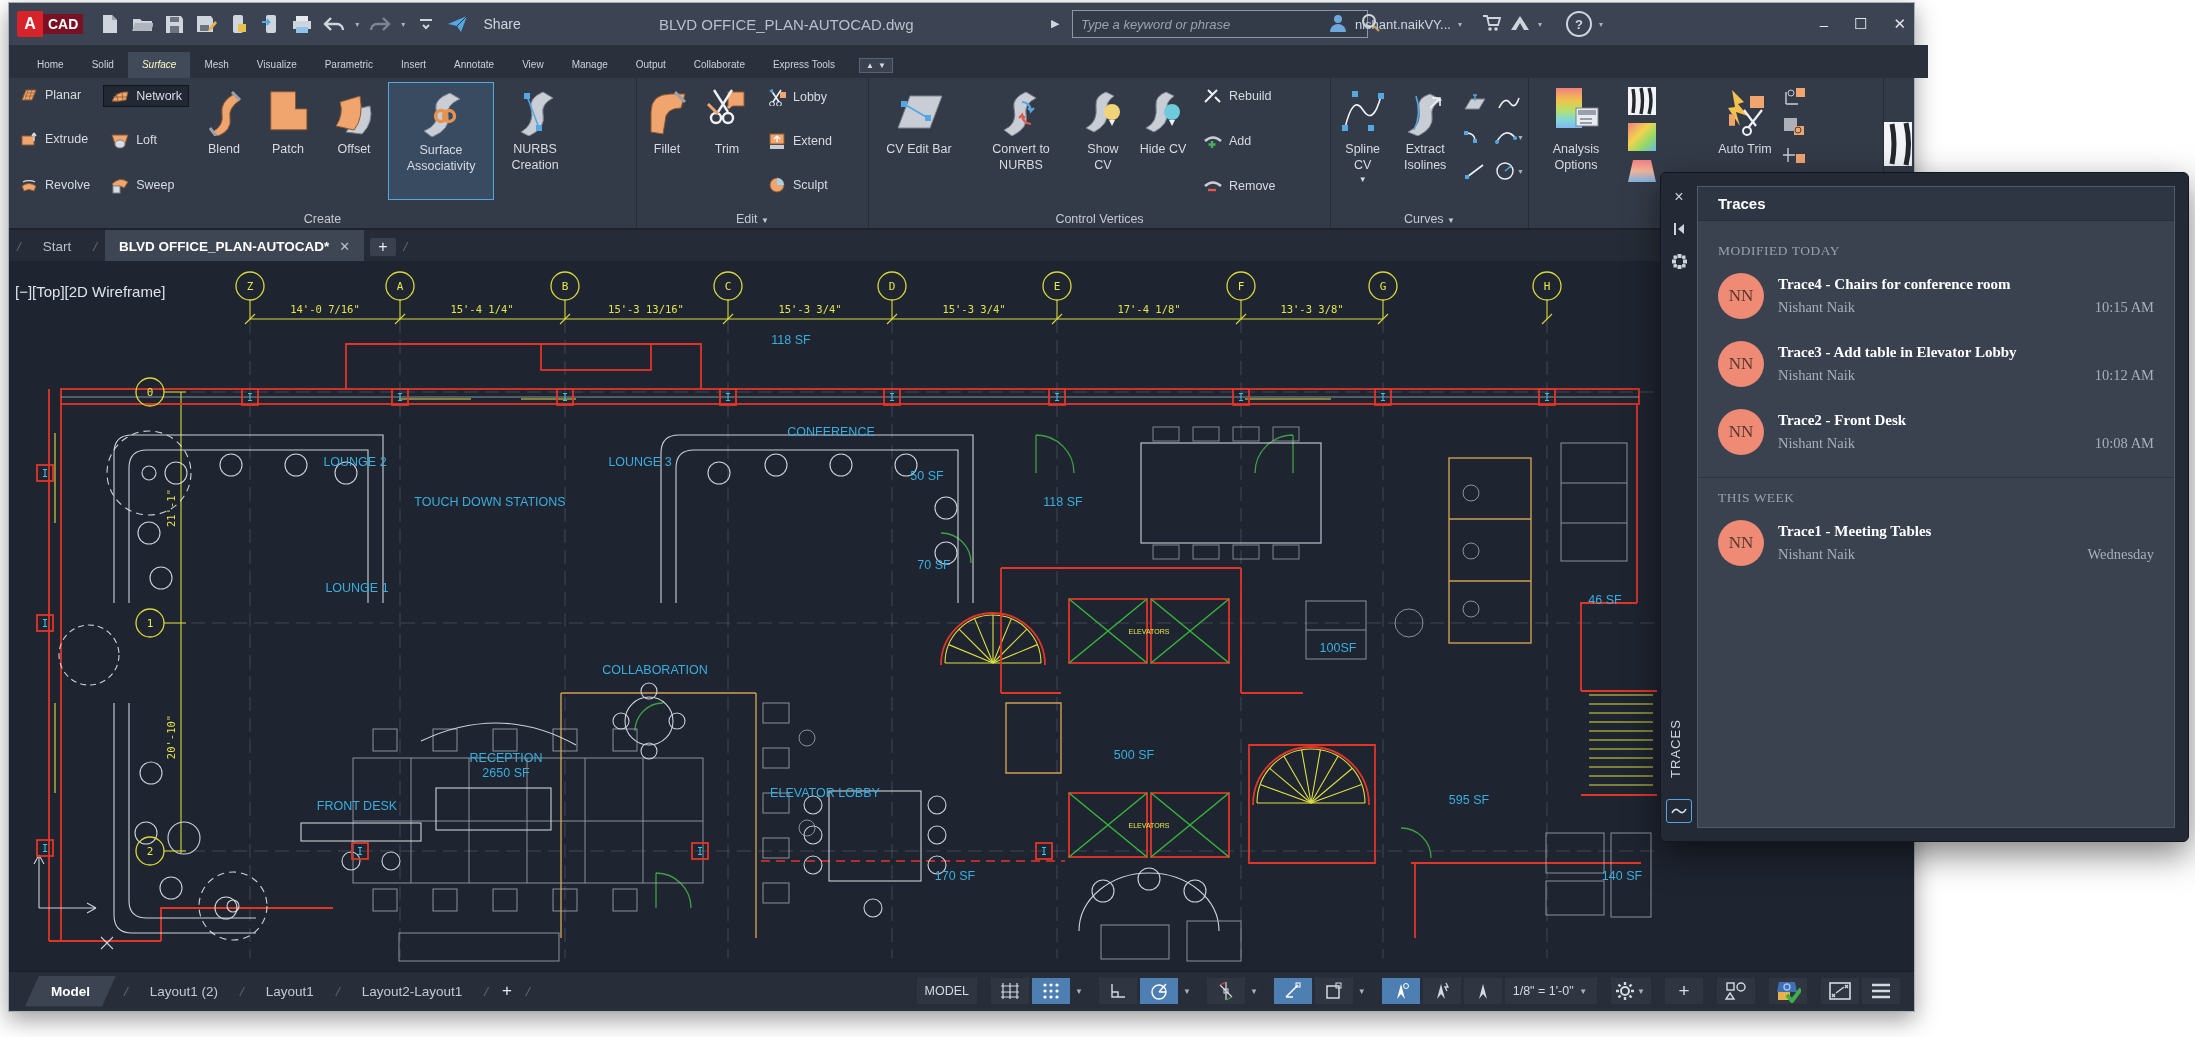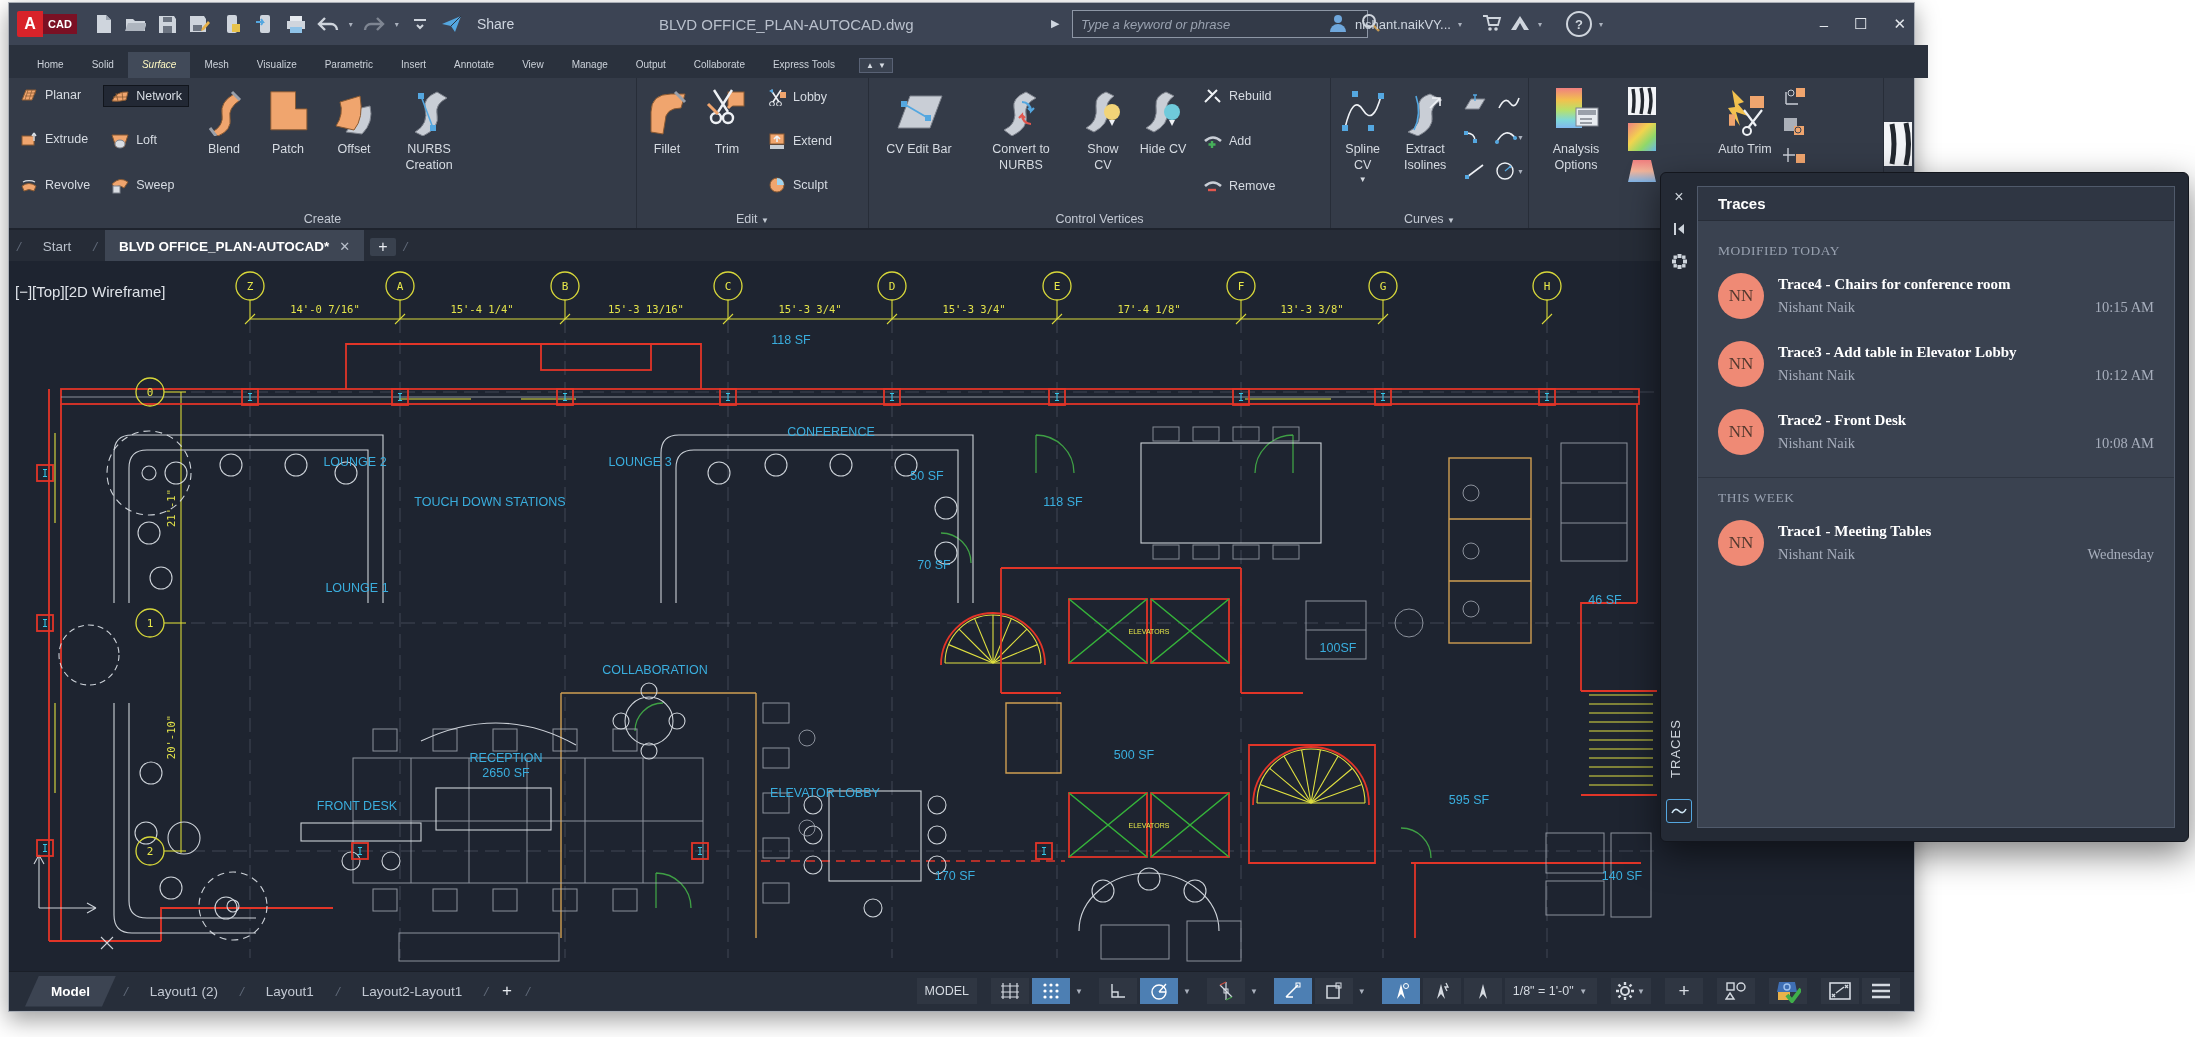--- a/index.html
+++ b/index.html
@@ -5,21 +5,21 @@
   html,body{margin:0;padding:0;background:#ffffff;width:2195px;height:1037px;
     font-family:"Liberation Sans",sans-serif;overflow:hidden;position:relative;}
   
   #appwin{position:absolute;left:8px;top:2px;width:1905px;height:1008px;background:#2c3340;
     border:1px solid #a9aeb6;box-shadow:0 8px 22px rgba(0,0,0,.38);z-index:1;}
   
   #titlebar{position:absolute;left:0;top:0;width:100%;height:42px;background:#3c4454;display:flex;align-items:center;}
   .acad-logo{display:flex;align-items:center;margin-left:8px;}
   .acad-a{width:26px;height:26px;background:#d8232a;color:#fff;font-weight:bold;font-size:16px;
     display:flex;align-items:center;justify-content:center;border-radius:2px 0 0 2px;}
-  .acad-cad{height:20px;background:#7a1024;color:#fff;font-size:11px;font-weight:bold;display:flex;align-items:center;padding:0 5px;}
+  .acad-cad{height:20px;background:#7a1024;color:#fff;font-size:14px;font-weight:bold;display:flex;align-items:center;padding:0 5px;}
   .qat{display:flex;align-items:center;gap:10px;margin-left:16px;}
   .qat .qi{width:22px;height:22px;display:flex;align-items:center;justify-content:center;}
   .qi svg{display:block}
   .share-lbl{color:#cfd6e0;font-size:14px;margin-left:4px;}
   #doc-title{position:absolute;left:650px;top:0;height:42px;display:flex;align-items:center;color:#b9c0cc;font-size:15px;}
   #crumb-arrow{position:absolute;left:1042px;top:14px;color:#cfd6e0;font-size:11px;}
   #searchbox{position:absolute;left:1063px;top:7px;width:278px;height:26px;background:#333a48;border:1px solid #8d96a5;
     display:flex;align-items:center;padding:0 8px;color:#9aa2b0;font-size:13px;font-style:italic;}
   #search-ico{position:absolute;left:1352px;top:10px;}
   #user-cluster{position:absolute;left:1319px;top:0;height:42px;display:flex;align-items:center;gap:7px;color:#cfd6e0;font-size:13px;}
@@ -312,20 +312,32 @@
           <span>Patch</span>
         </div>
         <div class="bbtn" style="width:60px">
           <span class="bicon">
               <svg width="44" height="48">
                 <path d="M30,46 Q42,34 38,18 L20,22 Q23,34 14,44 Z" fill="#c9ced6" stroke="#7d828c"></path>
                 <path d="M22,42 Q32,30 28,8 L8,14 Q12,26 4,38 Z" fill="#f0a56e" stroke="#8a5a32"></path>
               </svg>
             </span>
           <span>Offset</span>
+        </div>
+        <div class="bbtn selected" style="width:96px">
+          <span class="bicon">
+              <svg width="50" height="48">
+                <path d="M8,42 Q24,36 20,20 Q18,10 34,4 L44,10 Q30,16 32,26 Q35,40 16,48 Z" fill="#c9ced6" stroke="#7d828c"></path>
+                <g stroke="#e8924d" stroke-width="3.4" fill="none">
+                  <circle cx="25" cy="27" r="5.5"></circle>
+                  <circle cx="33" cy="27" r="5.5"></circle>
+                </g>
+              </svg>
+            </span>
+          <span>Surface Associativity</span>
         </div>
         <div class="bbtn" style="width:74px">
           <span class="bicon">
               <svg width="44" height="48">
                 <path d="M8,44 Q22,36 18,20 Q16,10 30,4 L40,10 Q28,16 30,26 Q33,40 16,48 Z" fill="#c9ced6" stroke="#7d828c"></path>
                 <path d="M14,8 L26,40" stroke="#54a7e0" stroke-width="1.6"></path>
                 <rect x="11" y="5" width="6" height="6" fill="#54a7e0"></rect>
                 <rect x="23" y="37" width="6" height="6" fill="#54a7e0"></rect>
               </svg>
             </span>

